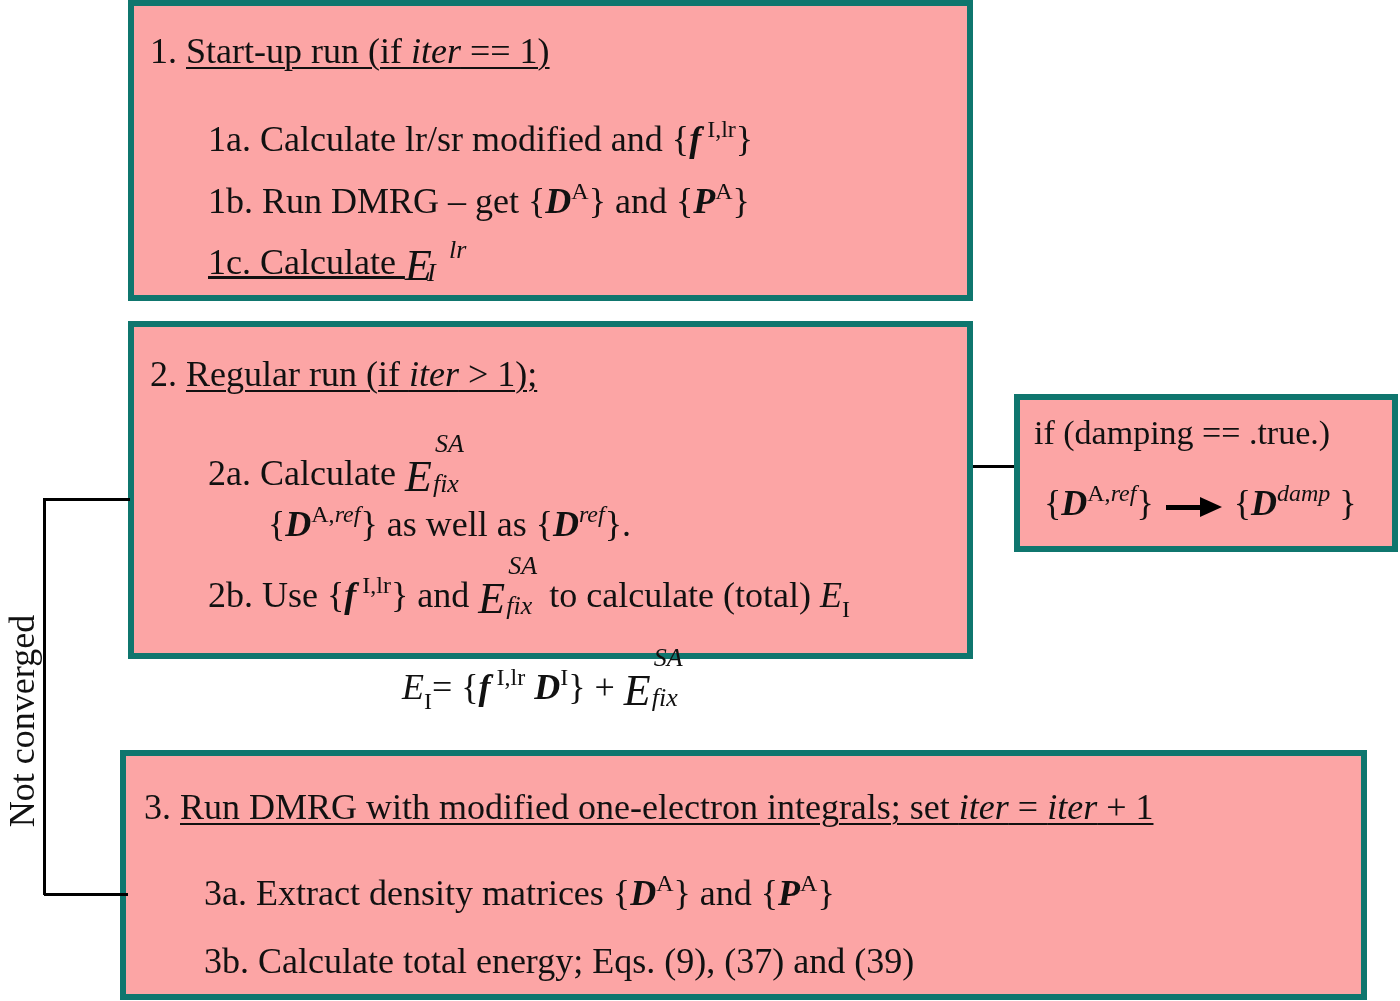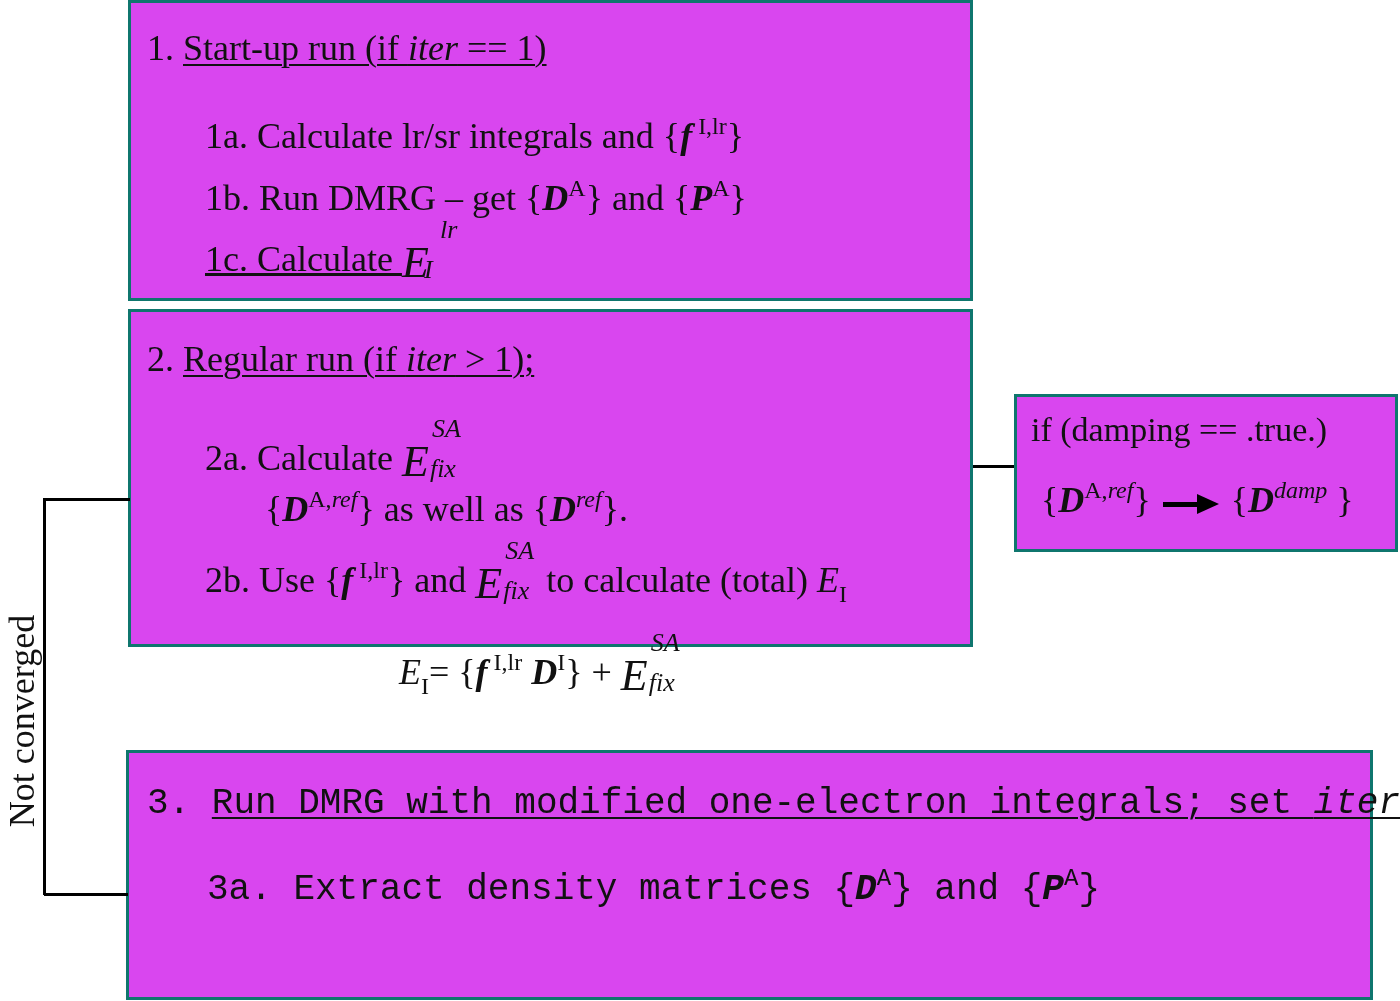--- a/index.html
+++ b/index.html
@@ -1,18 +1,18 @@
 <!DOCTYPE html>
 <html><head>
 <meta charset="utf-8">
 <style>
   html, body { margin:0; padding:0; background:#ffffff; }
   body { width:1400px; height:1001px; position:relative; overflow:hidden;
          font-family:"Liberation Serif","DejaVu Serif",serif; color:#111; }
-  .box { position:absolute; border:3px solid #0f766e; box-sizing:border-box; background:#d946ef; }
+  .box { position:absolute; border:6px solid #0f766e; box-sizing:border-box; background:#fca5a5; }
   .line { position:absolute; background:#000; }
   .title { position:absolute; font-size:36px; white-space:nowrap; }
   .title u { text-decoration:underline; text-underline-offset:4px; text-decoration-thickness:2px; }
   .step { position:absolute; font-size:36px; white-space:nowrap; }
   .b { font-weight:bold; font-style:italic; }
   .i { font-style:italic; }
   sup { font-size:24px; vertical-align:14px; line-height:0; }
   sub { font-size:24px; vertical-align:-10px; line-height:0; }
   .ss { display:inline-block; position:relative; vertical-align:middle; }
   .ss .up { position:absolute; left:0; top:-22px; font-size:26px; font-style:italic; }
@@ -27,31 +27,31 @@
 </style>
 </head>
 <body>
 
 <div class="box" style="left:128px;top:0;width:845px;height:301px;">
   <div class="title" style="left:16px;top:24px;">
     <span>1.</span>
     <u><span>Start-up run (if </span><span class="i">iter</span><span> == 1)</span></u>
   </div>
   <div class="step" style="left:74px;top:112px;">
-    <span>1a. Calculate lr/sr integrals and {</span><span class="b">f</span><sup>&nbsp;<span>I,lr</span></sup><span>}</span>
+    <span>1a. Calculate lr/sr modified and {</span><span class="b">f</span><sup>&nbsp;<span>I,lr</span></sup><span>}</span>
   </div>
   <div class="step" style="left:74px;top:174px;">
     <span>1b. Run DMRG – get {</span><span class="b">D</span><sup>A</sup><span>} and {</span><span class="b">P</span><sup>A</sup><span>}</span>
   </div>
   <div class="step" style="left:74px;top:234px;text-decoration:underline;">
-    <span>1c. Calculate </span><span class="ss" style="width:62px;"><span class="bigE">E</span><span class="up" style="left:38px;">lr</span><span class="dn" style="left:22px;">I</span></span>
+    <span>1c. Calculate </span><span class="ss" style="width:62px;"><span class="bigE">E</span><span class="up" style="left:44px;margin-top:17px;">lr</span><span class="dn" style="left:22px;">I</span></span>
   </div>
 </div>
 
-<div class="box" style="left:128px;top:309px;width:845px;height:338px;">
+<div class="box" style="left:128px;top:321px;width:845px;height:338px;">
   <div class="title" style="left:16px;top:26px;">
     <span>2.</span>
     <u><span>Regular run (if </span><span class="i">iter</span><span> &gt; 1);</span></u>
   </div>
   <div class="step" style="left:74px;top:124px;">
     <span>2a. Calculate </span><span class="ss" style="width:62px;"><span class="bigE">E</span><span class="up" style="left:30px;">SA</span><span class="dn" style="left:28px;">fix</span></span>
   </div>
   <div class="step" style="left:134px;top:176px;">
     <span>{</span><span class="b">D</span><sup><span>A,</span><span class="i">ref</span></sup><span>} as well as {</span><span class="b">D</span><sup class="i">ref</sup><span>}.</span>
   </div>
@@ -65,26 +65,27 @@
 
 <div class="line" style="left:973px;top:465px;width:42px;height:3px;"></div>
 
 <div class="box" style="left:1014px;top:394px;width:384px;height:158px;">
   <div class="step" style="left:14px;top:14px;font-size:34px;">if (damping == .true.)</div>
   <div class="step" style="left:24px;top:82px;font-size:36px;">
     <span>{</span><span class="b">D</span><sup><span>A,</span><span class="i">ref</span></sup><span>}</span><span class="arrow"><span class="shaft"></span><span class="head"></span></span><span>{</span><span class="b">D</span><sup class="i">damp</sup>&nbsp;<span>}</span>
   </div>
 </div>
 
-<div class="box" style="left:126px;top:750px;width:1247px;height:250px;font-family:Liberation Mono, monospace;">
+<div class="box" style="left:120px;top:750px;width:1247px;height:250px;">
   <div class="title" style="left:18px;top:30px;">
     <span>3.</span>
     <u><span>Run DMRG with modified one-electron integrals; set </span><span class="i">iter</span><span> = </span><span class="i">iter</span><span> + 1</span></u>
   </div>
   <div class="step" style="left:78px;top:116px;">
     <span>3a. Extract density matrices {</span><span class="b">D</span><sup>A</sup><span>} and {</span><span class="b">P</span><sup>A</sup><span>}</span>
   </div>
+  <div class="step" style="left:78px;top:184px;">3b. Calculate total energy; Eqs. (9), (37) and (39)</div>
 </div>
 
 <div class="line" style="left:44px;top:498px;width:86px;height:3px;"></div>
 <div class="line" style="left:43px;top:498px;width:3px;height:397px;"></div>
 <div class="line" style="left:44px;top:893px;width:84px;height:3px;"></div>
 <div class="vert">Not converged</div>
 
 </body></html>

